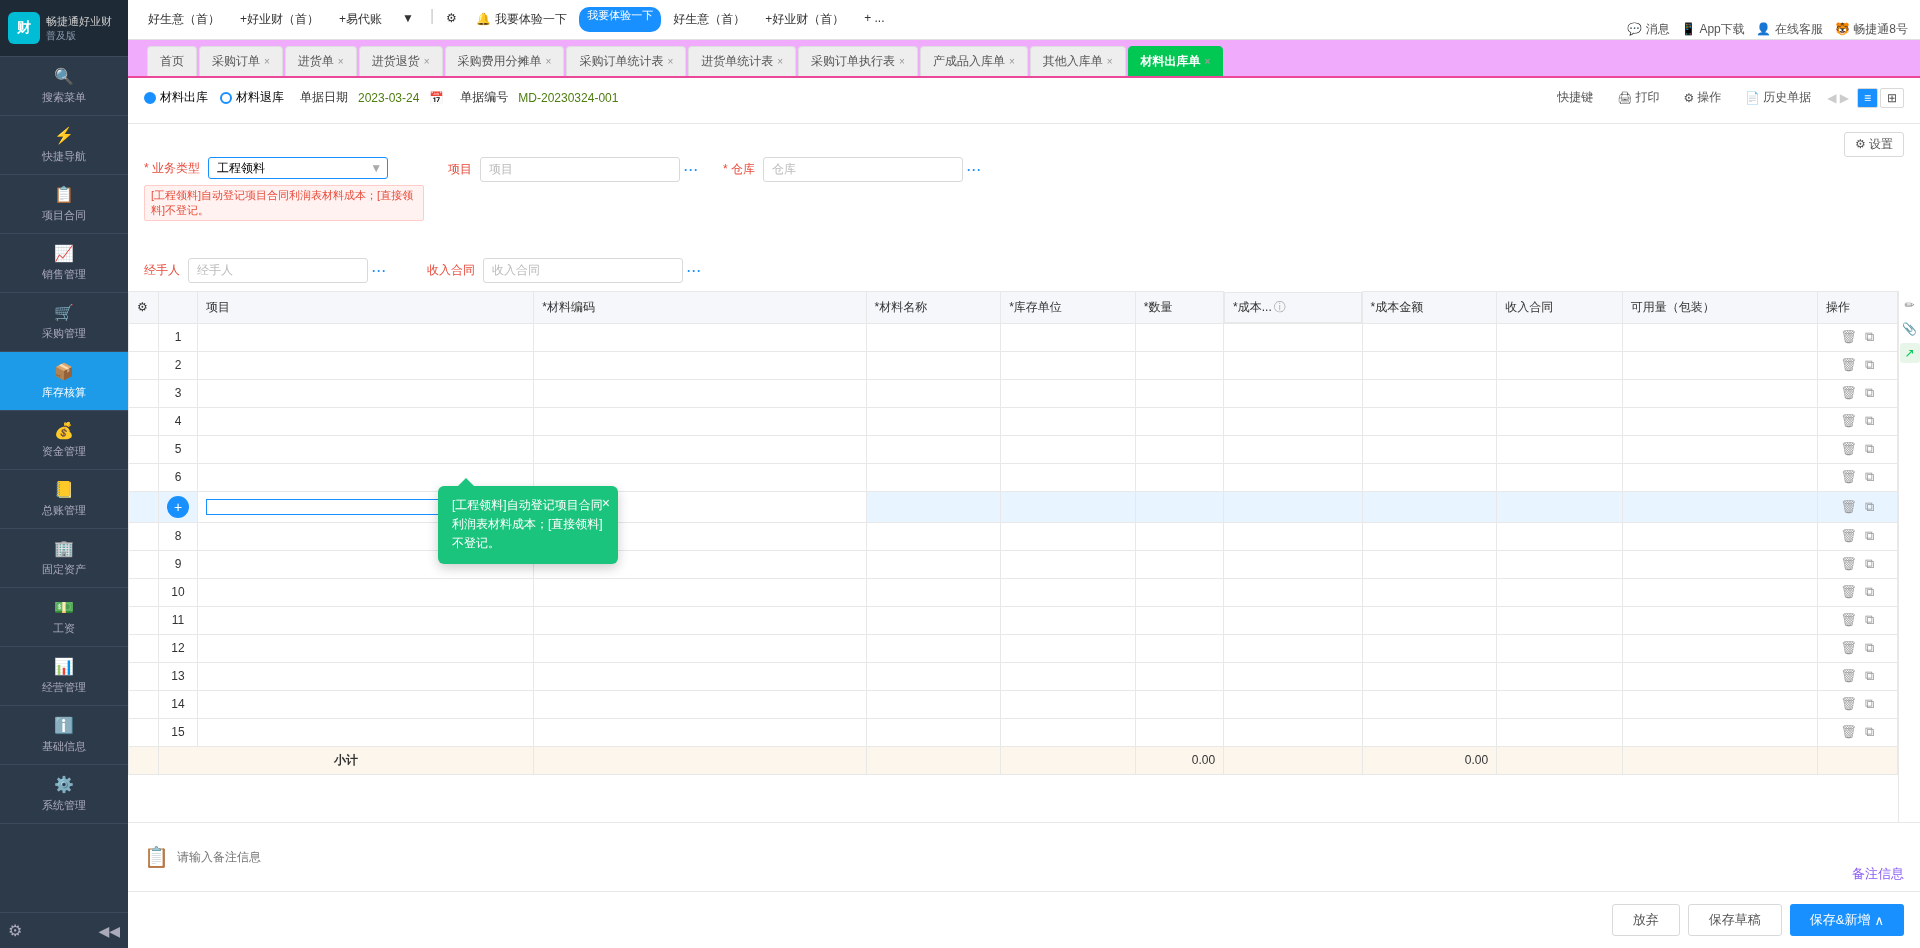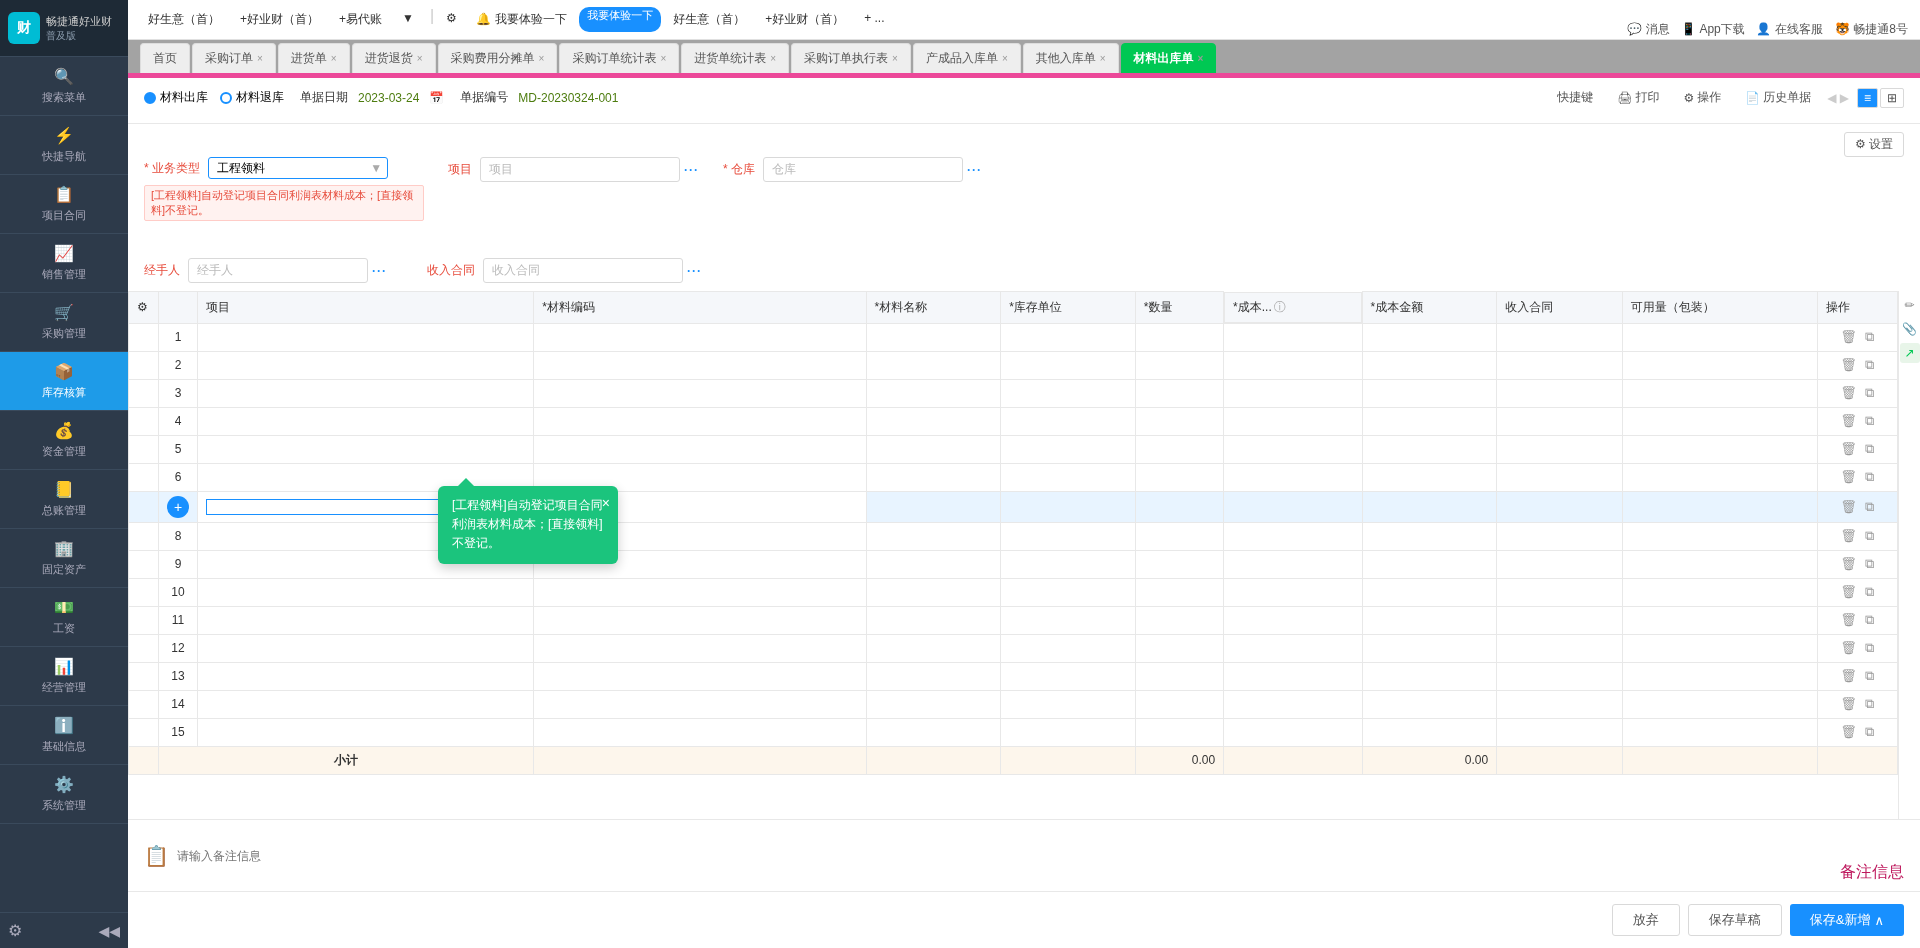--- a/index.html
+++ b/index.html
@@ -20,21 +20,21 @@
     .main { flex: 1; display: flex; flex-direction: column; overflow: hidden; background: #f0f2f5; }
 
     
     .topbar { height: 40px; background: #fff; display: flex; align-items: center; padding: 0 12px; border-bottom: 1px solid #e0e0e0; gap: 12px; flex-shrink: 0; }
     .topbar-nav { display: flex; gap: 4px; flex: 1; overflow: hidden; }
     .topbar-nav-item { padding: 4px 8px; font-size: 12px; color: #333; cursor: pointer; white-space: nowrap; border-radius: 3px; }
     .topbar-right { display: flex; align-items: center; gap: 12px; flex-shrink: 0; margin-top: 20px; }
     .topbar-right-item { font-size: 12px; color: #555; cursor: pointer; display: flex; align-items: center; gap: 3px; }
 
     
-    .tabbar { height: 38px; background: #a3a3a3; display: flex; align-items: flex-end; padding: 0 12px; border-bottom: 5px solid #ec4899; flex-shrink: 0; overflow-x: auto; gap: 2px; }
+    .tabbar { height: 38px; background: #f0abfc; display: flex; align-items: flex-end; padding: 0 19px; border-bottom: 2px solid #ec4899; flex-shrink: 0; overflow-x: auto; gap: 2px; }
     .tab { padding: 6px 12px; font-size: 12px; color: #555; cursor: pointer; border: 1px solid #ddd; border-bottom: none; border-radius: 4px 4px 0 0; background: #eee; white-space: nowrap; display: flex; align-items: center; gap: 4px; }
     .tab.active { background: #fff; color: #333; border-bottom: 1px solid #fff; margin-bottom: -1px; }
     .tab-close { color: #999; font-size: 10px; }
 
     
     .content { flex: 1; overflow: hidden; display: flex; flex-direction: column; background: #fff; }
 
     
     .form-header { padding: 8px 16px; border-bottom: 1px solid #e8e8e8; flex-shrink: 0; }
     .form-header-top { display: flex; align-items: center; gap: 16px; margin-bottom: 6px; }
@@ -80,21 +80,21 @@
     .tooltip-arrow { position: absolute; top: -8px; left: 20px; width: 0; height: 0; border-left: 8px solid transparent; border-right: 8px solid transparent; border-bottom: 8px solid #1bc47d; }
 
     
     .right-panel { width: 22px; background: #fff; border-left: 1px solid #e8e8e8; display: flex; flex-direction: column; align-items: center; padding: 4px 0; gap: 4px; flex-shrink: 0; }
     .right-panel-btn { width: 20px; height: 20px; display: flex; align-items: center; justify-content: center; cursor: pointer; color: #888; font-size: 12px; }
 
     
     .bottom-section { border-top: 1px solid #e8e8e8; padding: 8px 16px; display: flex; align-items: center; gap: 8px; flex-shrink: 0; }
     .note-icon { color: #1890ff; font-size: 20px; cursor: pointer; }
     .note-input { flex: 1; border: none; outline: none; font-size: 12px; color: #999; }
-    .note-label { font-size: 16px; color: #be185d; writing-mode: horizontal-tb; margin-top: 34px; }
+    .note-label { font-size: 13px; color: #8b5cf6; writing-mode: horizontal-tb; margin-top: 34px; }
 
     
     .footer { padding: 12px 16px; border-top: 1px solid #e8e8e8; display: flex; justify-content: flex-end; gap: 8px; background: #fff; flex-shrink: 0; }
     .btn-discard { padding: 6px 20px; border: 1px solid #d9d9d9; border-radius: 3px; background: #fff; font-size: 13px; cursor: pointer; color: #555; }
     .btn-draft { padding: 6px 20px; border: 1px solid #d9d9d9; border-radius: 3px; background: #fff; font-size: 13px; cursor: pointer; color: #555; }
     .btn-save { padding: 6px 20px; border: none; border-radius: 3px; background: #1890ff; font-size: 13px; cursor: pointer; color: #fff; display: flex; align-items: center; gap: 4px; }
     .dot-dot { color: #1890ff; font-weight: bold; letter-spacing: 1px; cursor: pointer; }
 
     
     ::-webkit-scrollbar { width: 6px; height: 6px; }

